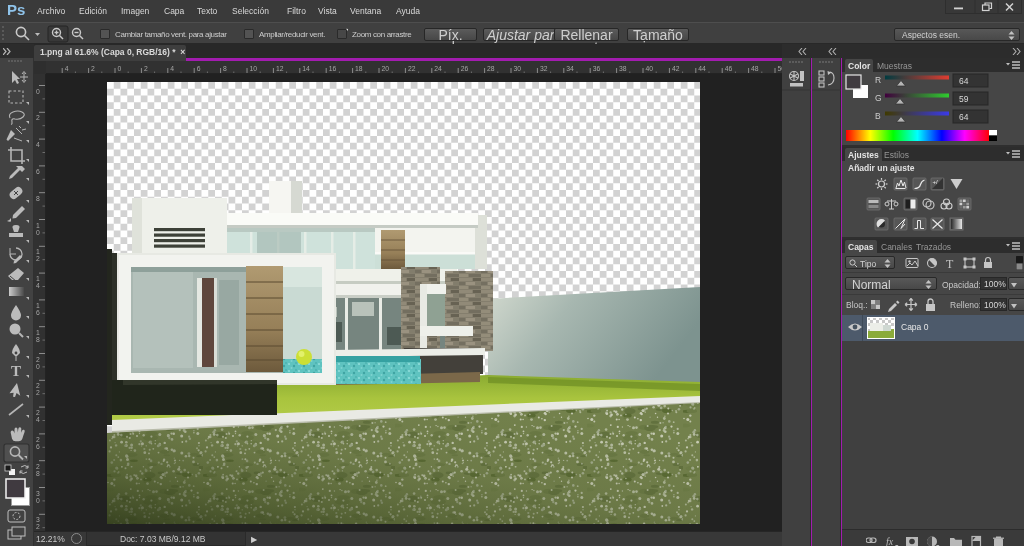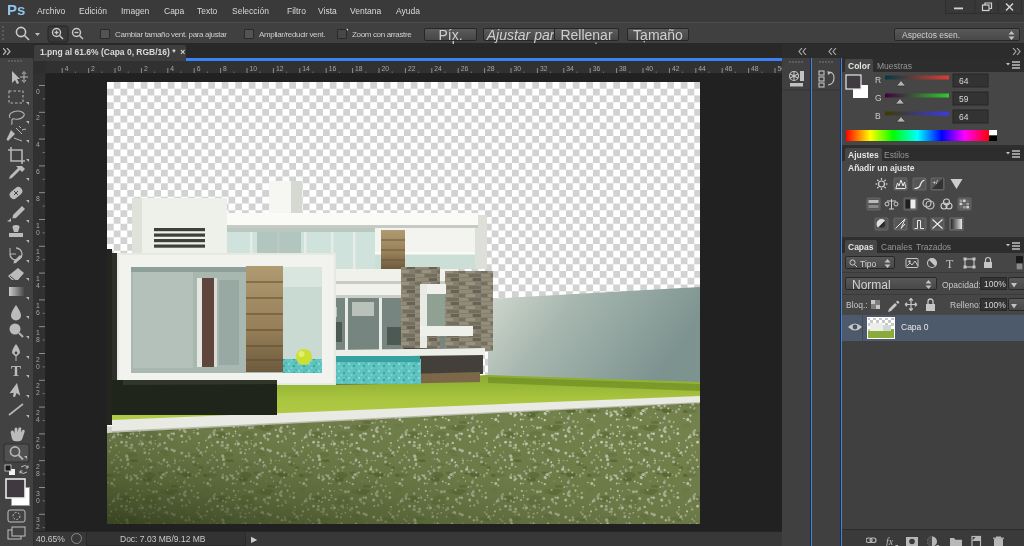--- a/index.html
+++ b/index.html
@@ -1,19 +1,19 @@
 <!DOCTYPE html>
 <html><head>
 <meta charset="utf-8">
 <style>
   * { margin:0; padding:0; box-sizing:border-box; }
   html,body { width:1024px; height:546px; overflow:hidden; background:#1f1f1f;
     font-family:"Liberation Sans", sans-serif; }
   .abs { position:absolute; }
-  #app { position:relative; width:1024px; height:546px; background:#3b82f6; }
+  #app { position:relative; width:1024px; height:546px; background:#a21caf; }
 
   
   #menubar { position:absolute; left:0; top:0; width:1024px; height:22px; background:#3a3a3a; }
   #menubar .menu { position:absolute; top:0; height:22px; line-height:23px; color:#d9d9d9; font-size:8.5px; }
   #pslogo { position:absolute; left:7px; top:1px; font-size:15px; font-weight:bold; color:#8fc3ea; letter-spacing:0px; }
   #winbtns { position:absolute; right:2px; top:0; width:77px; height:14px; background:#383838; border:1px solid #2e2e2e; border-top:none; }
 
   
   #optbar { position:absolute; left:0; top:22px; width:1024px; height:22px; background:#404040; border-top:1px solid #4e4e4e; border-bottom:1px solid #282828; }
   .obtn { position:absolute; top:5px; height:13px; background:linear-gradient(#5b5b5b,#474747); border:1px solid #272727; border-radius:2px; color:#cfcfcf; font-size:14px; text-align:center; }
@@ -855,21 +855,21 @@
         <rect x="176" y="277" width="39" height="14" fill="url(#pooltex)"></rect>
         <circle cx="197" cy="275" r="8" fill="#ccdf35"></circle>
         <circle cx="194.5" cy="272" r="3" fill="#e2f06a"></circle>
 
         <polygon points="5,298 170,298 170,333 5,333" fill="#20251b"></polygon>
         <polygon points="16,298 170,298 170,302 16,303" fill="#31362a"></polygon>
       </g>
     </svg>
   </div>
   <div id="statusbar">
-    <span style="position:absolute;left:2px;top:2px;">40.65%</span>
+    <span style="position:absolute;left:2px;top:2px;">12.21%</span>
     <span style="position:absolute;left:37px;top:1px;width:11px;height:11px;border:1px solid #8a8a8a;border-radius:50%;"></span>
     <div style="position:absolute;left:52px;top:0px;width:160px;height:14px;background:#333;border:1px solid #2a2a2a;border-top:none;">
       <span style="position:absolute;left:33px;top:2px;">Doc: 7.03 MB/9.12 MB</span>
     </div>
     <span style="position:absolute;left:217px;top:3px;color:#cfcfcf;font-size:8px;">▶</span>
   </div>
 
   <div id="dockhead">
     <svg class="abs" style="left:16px;top:4px" width="10" height="7">
         <path d="M4 0 L1 3.5 L4 7 M8 0 L5 3.5 L8 7" stroke="#b0b0b0" stroke-width="1.1" fill="none"></path>

